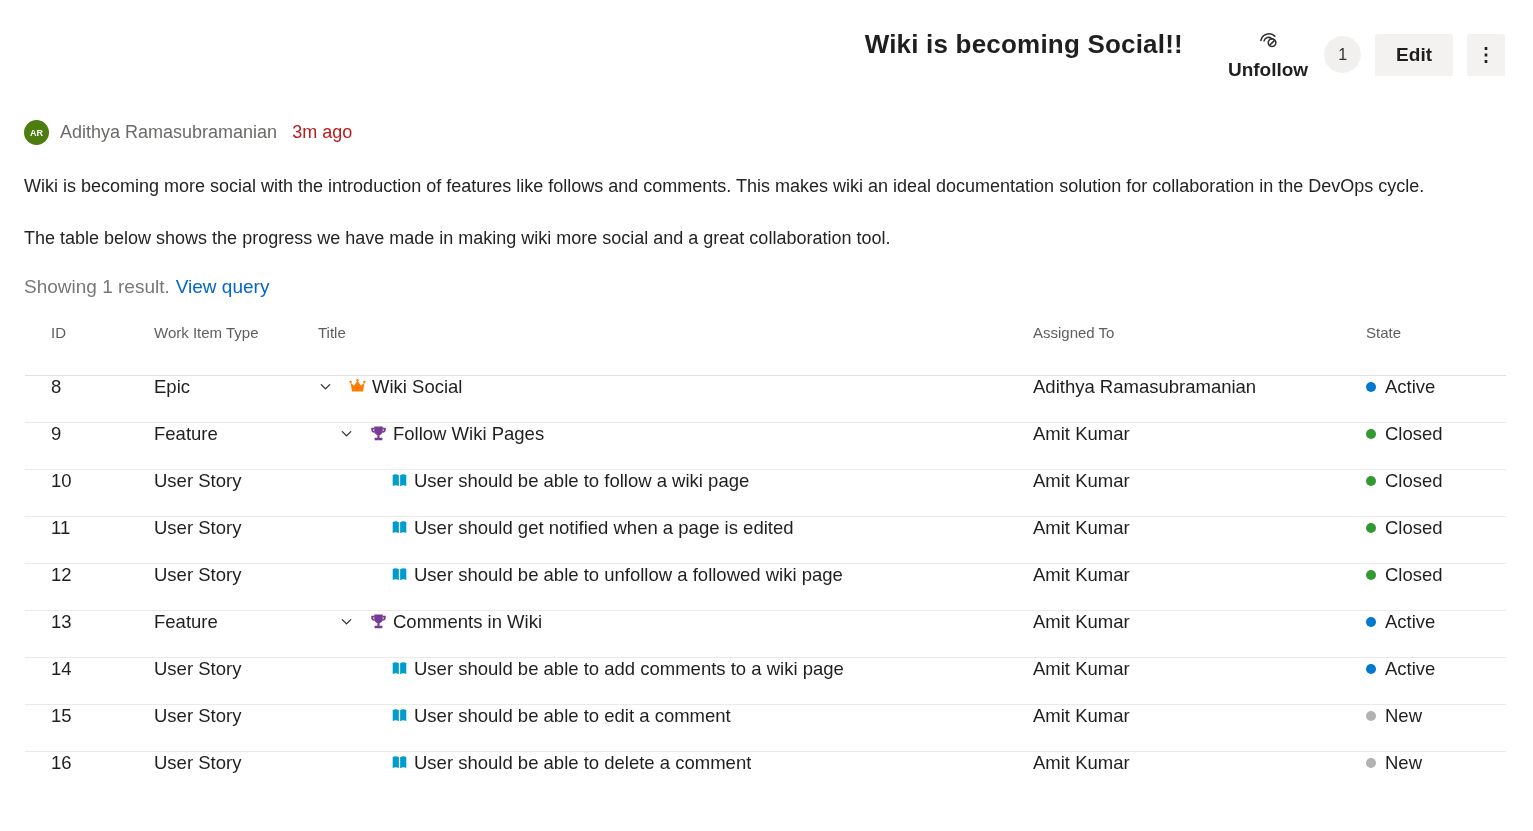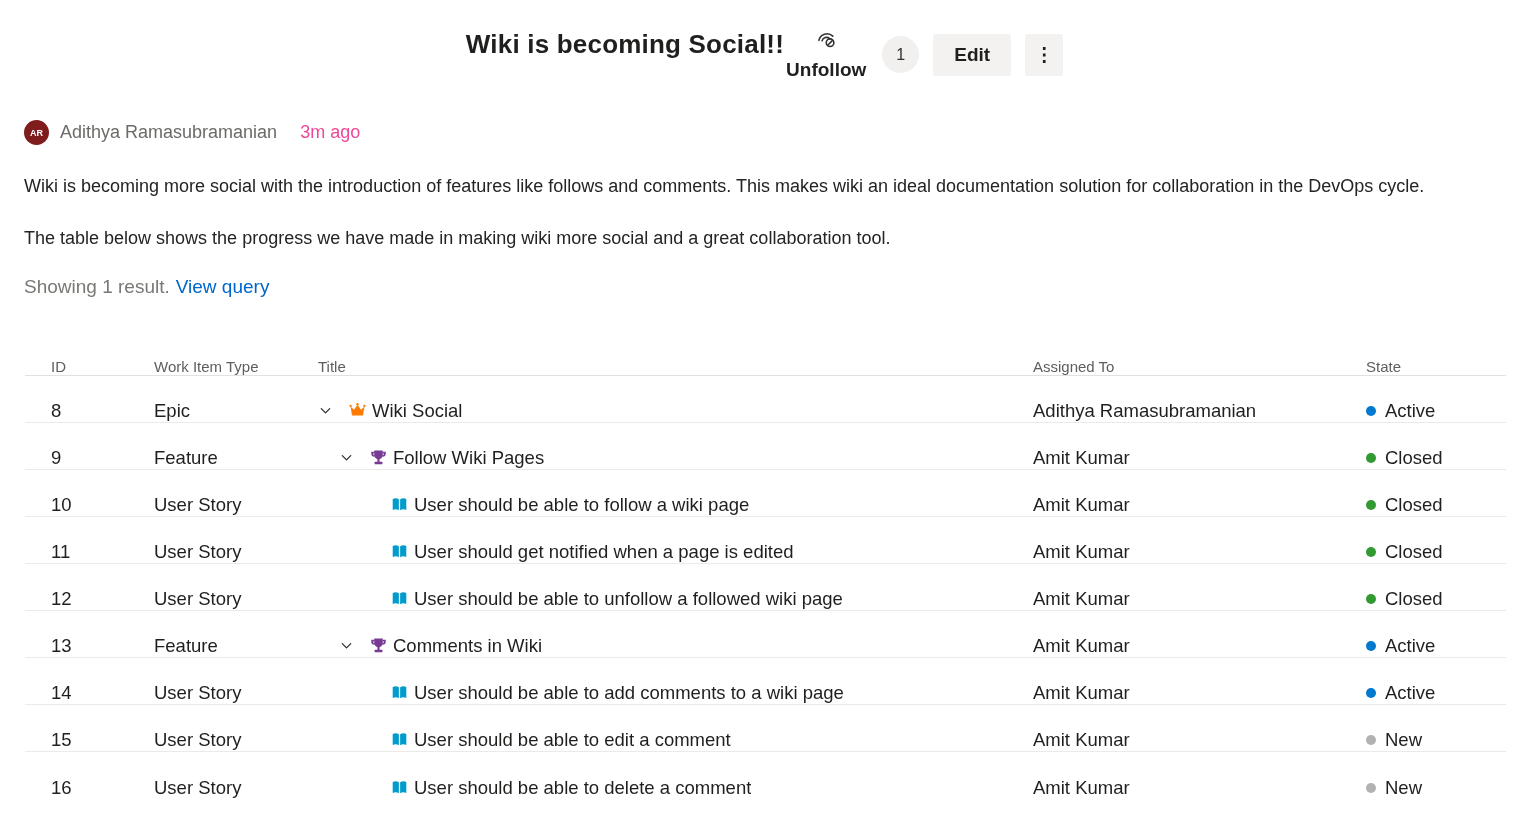--- a/index.html
+++ b/index.html
@@ -1,49 +1,49 @@
 <!DOCTYPE html>
 <html><head>
 <meta charset="utf-8">
 <style>
   * { margin: 0; padding: 0; box-sizing: border-box; }
   html, body { width: 1533px; height: 831px; background: #ffffff; overflow: hidden; }
   body { font-family: "Liberation Sans", "DejaVu Sans", sans-serif; color: #201f1e; }
   .page { padding: 22px 28px 0 24px; }
 
   
-  .page-header { display: flex; justify-content: center; align-items: flex-start; }
+  .page-header { display: flex; justify-content: flex-end; align-items: flex-start; gap: 43px; }
   .page-title { font-size: 26px; font-weight: 700; letter-spacing: 0.2px; padding-top: 7px; }
   .header-actions { display: flex; align-items: center; gap: 14px; }
   .unfollow-btn { display: flex; align-items: center; gap: 10px; background: transparent; border: none;
                   font-family: inherit; font-size: 19px; font-weight: 700; color: #201f1e; cursor: pointer; padding: 6px 2px; flex-direction: column; }
   .unfollow-btn svg { display: block; }
   .count-badge { width: 37px; height: 37px; border-radius: 50%; background: #f1f0ef; color: #323130;
                  font-size: 16px; display: flex; align-items: center; justify-content: center; cursor: pointer; }
   .edit-btn { height: 42px; padding: 9px 21px; background: #f3f2f1; border: none; border-radius: 2px;
               font-family: inherit; font-size: 19px; font-weight: 700; color: #201f1e; cursor: pointer; }
   .kebab-btn { height: 42px; width: 38px; background: #f3f2f1; border: none; border-radius: 2px;
                color: #201f1e; font-size: 19px; font-weight: 700; cursor: pointer; line-height: 1; }
 
   
   .author-row { display: flex; align-items: center; gap: 11px; margin-top: 33px; }
-  .avatar { width: 25px; height: 25px; border-radius: 50%; background: #7f1d1d; color: #ffffff;
+  .avatar { width: 25px; height: 25px; border-radius: 50%; background: #4d7c0f; color: #ffffff;
             font-size: 9px; font-weight: 700; display: flex; align-items: center; justify-content: center; }
   .author-name { font-size: 18px; color: #6d6b68; }
-  .author-time { font-size: 18px; color: #ec4899; margin-left: 12px; }
+  .author-time { font-size: 18px; color: #b91c1c; margin-left: 4px; }
 
   
   .body-text { margin-top: 26px; }
   .body-text p { font-size: 18px; line-height: 1.72; color: #252423; margin-bottom: 21px; max-width: 1490px; }
   .results-line { margin-top: 22px; font-size: 19px; color: #7a7874; }
   .view-query-link { color: #0066cc; text-decoration: none; margin-left: 6px; }
 
   
   .query-table { margin-top: 26px; width: 1481px; margin-left: 1px; }
-  .t-row { display: flex; align-items: flex-end; height: 47px; border-bottom: 1px solid #eaeaea; font-size: 18.5px; }
+  .t-row { display: flex; align-items: flex-start; height: 47px; border-bottom: 1px solid #eaeaea; font-size: 18.5px; }
   .t-row:last-child { border-bottom: none; }
   .t-header { height: 52px; color: #605e5c; font-size: 15px; border-bottom: 1px solid #e1e1e1; }
   .c-id { width: 129px; padding-left: 26px; flex-shrink: 0; }
   .c-type { width: 164px; flex-shrink: 0; }
   .c-title { flex: 1; display: flex; align-items: center; min-width: 0; }
   .c-assigned { width: 333px; flex-shrink: 0; }
   .c-state { width: 140px; flex-shrink: 0; display: flex; align-items: center; }
   .t-header .c-state { display: block; }
   .chevron-slot { width: 31px; flex-shrink: 0; display: flex; align-items: center; }
   .type-icon { width: 17px; height: 17px; margin-right: 6px; flex-shrink: 0; display: flex; align-items: center; }

